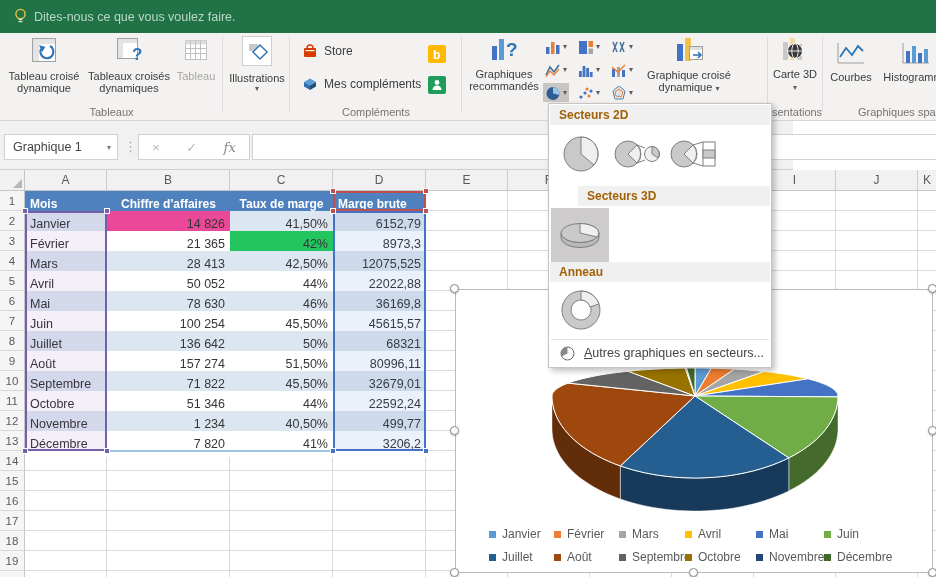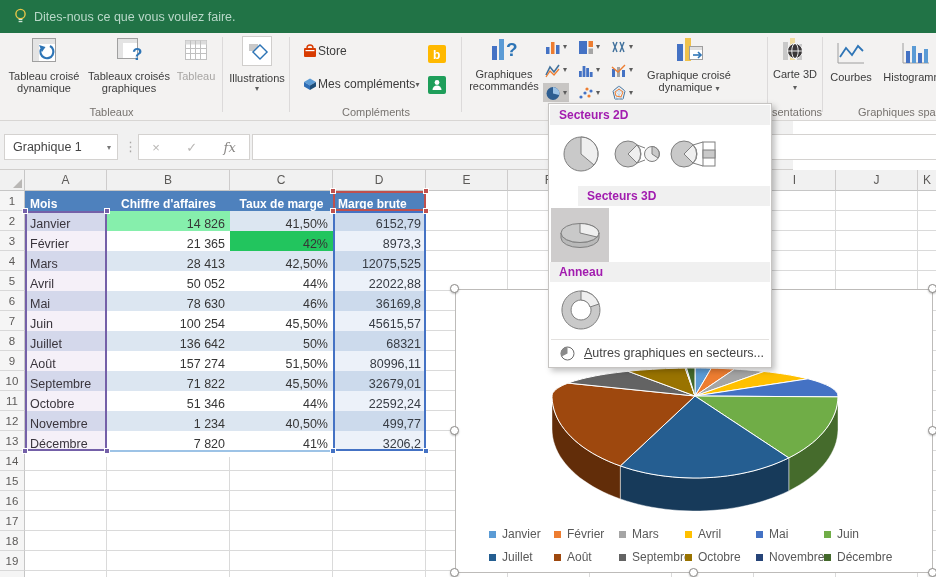--- a/index.html
+++ b/index.html
@@ -15,21 +15,21 @@
 
   
   #ribbon { left:0; top:33px; width:936px; height:88px; background:#f3f2f1; border-bottom:1px solid #d8d6d4; z-index:10; }
   .rgroup { position:absolute; top:0; height:87px; }
   .rgroup .gsep { position:absolute; right:0; top:4px; bottom:8px; width:1px; background:#dcdada; }
   .glabel { position:absolute; bottom:2px; left:0; right:0; text-align:center; font-size:11px; color:#77736f; white-space:nowrap; }
   .bigbtn { position:absolute; text-align:center; cursor:pointer; }
   .bigbtn .blabel { font-size:11px; line-height:12px; color:#3c3c3c; margin-top:2px; }
   .bigbtn.disabled .blabel { color:#a8a6a4; }
   .caret { font-size:8px; color:#5c5c5c; }
-  .menurowbtn { position:absolute; display:flex; align-items:center; font-size:12px; color:#3c3c3c; cursor:pointer; white-space:nowrap; }
+  .menurowbtn { position:absolute; display:flex; align-items:center; gap:6px; font-size:12px; color:#3c3c3c; cursor:pointer; white-space:nowrap; }
   .minibtn { position:absolute; display:flex; align-items:center; gap:2px; cursor:pointer; height:19px; padding:1px 2px; }
   .minibtn.pressed { background:#c8c6c4; }
 
   
   #fbar { left:0; top:121px; width:793px; height:49px; background:#f1f1f1; border-bottom:1px solid #d0cecc; z-index:5; }
   #namebox { left:4px; top:13px; width:114px; height:26px; background:#fff; border:1px solid #d4d2d0; display:flex; align-items:center; font-size:12.5px; color:#444; padding-left:8px; cursor:pointer; }
   #namebox .caret { margin-left:auto; margin-right:6px; color:#777; }
   #fdots { left:124px; top:18px; color:#a9a7a5; font-size:13px; }
   #fbtns { left:138px; top:13px; width:112px; height:26px; background:#fff; border:1px solid #d4d2d0; display:flex; align-items:center; justify-content:space-around; color:#b8b6b4; font-size:13px; }
   #fxicon { font-family:"DejaVu Serif",serif; font-style:italic; color:#8a8886; font-size:13px; }
@@ -51,21 +51,21 @@
   .handle { position:absolute; width:6px; height:6px; pointer-events:none; z-index:4; }
 
   
   #chart { left:455px; top:119px; width:478px; height:284px; background:#fff; border:1px solid #bdbbb9; z-index:6; cursor:move; }
   .chandle { position:absolute; width:9px; height:9px; background:#fff; border:1px solid #8c8a88; border-radius:50%; box-shadow:0 1px 2px rgba(0,0,0,.25); z-index:8; }
   .legitem { position:absolute; font-size:12px; color:#595959; white-space:nowrap; cursor:pointer; }
   .legitem .mk { position:absolute; left:-13px; top:4px; width:7px; height:7px; }
 
   
   #piemenu { left:548px; top:103px; width:224px; height:265px; background:#fff; border:1px solid #c6c4c2; box-shadow:3px 3px 6px rgba(0,0,0,.25); z-index:50; }
-  .msec { position:absolute; left:1px; right:1px; height:20px; background:#f0f0f0; display:flex; align-items:center; padding-left:9px; font-size:12px; font-weight:bold; color:#a21caf; }
+  .msec { position:absolute; left:1px; right:1px; height:20px; background:#f0f0f0; display:flex; align-items:center; padding-left:9px; font-size:12px; font-weight:bold; color:#a16207; }
   .micon { position:absolute; width:52px; height:52px; display:flex; align-items:center; justify-content:center; cursor:pointer; }
   .micon.sel { background:#cecccc; }
   #mfooter { position:absolute; left:1px; right:1px; bottom:1px; height:26px; display:flex; align-items:center; gap:9px; padding-left:10px; font-size:12.5px; color:#444; cursor:pointer; }
   .msepline { position:absolute; left:2px; right:2px; height:1px; background:#e3e1df; }
 </style>
 </head>
 <body>
 
 <div id="tabbar" class="abs">
   <div id="tellme">
@@ -91,21 +91,21 @@
         </svg>
       <div class="blabel">Tableau croisé dynamique</div>
     </div>
     <div class="bigbtn" style="left:85px;top:3px;width:88px;">
       <svg width="28" height="28" viewBox="0 0 28 28">
           <rect x="2.5" y="2.5" width="20" height="20" fill="#fff" stroke="#a0a0a0"></rect>
           <rect x="3" y="3" width="5" height="19" fill="#e4e4e4"></rect>
           <rect x="3" y="3" width="19" height="4" fill="#e4e4e4"></rect>
           <text x="17" y="24" font-size="17" font-weight="bold" fill="#2e75b6" font-family="Liberation Sans,sans-serif">?</text>
         </svg>
-      <div class="blabel">Tableaux croisés graphiques</div>
+      <div class="blabel">Tableaux croisés dynamiques</div>
     </div>
     <div class="bigbtn disabled" style="left:172px;top:3px;width:48px;">
       <svg width="28" height="28" viewBox="0 0 28 28">
           <rect x="3.5" y="4.5" width="21" height="19" fill="#fff" stroke="#c0c0c0"></rect>
           <rect x="3.5" y="4.5" width="21" height="4" fill="#dcdcdc"></rect>
           <path d="M8.5 4.5 V23.5 M13.5 4.5 V23.5 M18.5 4.5 V23.5 M3.5 12.5 H24.5 M3.5 17.5 H24.5" stroke="#c0c0c0" fill="none"></path>
         </svg>
       <div class="blabel">Tableau</div>
     </div>
     <div class="glabel">Tableaux</div>
@@ -375,21 +375,21 @@
       <div class="rowhdr abs" style="top: 361px;">18</div>
       <div class="rowhdr abs" style="top: 381px;">19</div>
       <div class="rowhdr abs" style="top: 401px;">20</div>
     </div>
   <div id="cells">
       <div class="cell hdrblue" style="left: 25px; top: 21px; width: 82px; height: 20px;">Mois</div>
       <div class="cell hdrblue ctr" style="left: 107px; top: 21px; width: 123px; height: 20px;">Chiffre d'affaires</div>
       <div class="cell hdrblue ctr" style="left: 230px; top: 21px; width: 103px; height: 20px;">Taux de marge</div>
       <div class="cell hdrblue" style="left: 333px; top: 21px; width: 93px; height: 20px;">Marge brute</div>
       <div class="cell" style="left: 25px; top: 41px; width: 82px; height: 20px; background: rgb(220, 230, 241);">Janvier</div>
-      <div class="cell num" style="left: 107px; top: 41px; width: 123px; height: 20px; background: #86efac;">14 826</div>
+      <div class="cell num" style="left: 107px; top: 41px; width: 123px; height: 20px; background: #ec4899;">14 826</div>
       <div class="cell num" style="left: 230px; top: 41px; width: 103px; height: 20px; background: rgb(220, 230, 241);">41,50%</div>
       <div class="cell num" style="left: 333px; top: 41px; width: 93px; height: 20px; background: rgb(220, 230, 241);">6152,79</div>
       <div class="cell" style="left: 25px; top: 61px; width: 82px; height: 20px; background: rgb(255, 255, 255);">Février</div>
       <div class="cell num" style="left: 107px; top: 61px; width: 123px; height: 20px; background: rgb(255, 255, 255);">21 365</div>
       <div class="cell num" style="left: 230px; top: 61px; width: 103px; height: 20px; background: #22c55e;">42%</div>
       <div class="cell num" style="left: 333px; top: 61px; width: 93px; height: 20px; background: rgb(255, 255, 255);">8973,3</div>
       <div class="cell" style="left: 25px; top: 81px; width: 82px; height: 20px; background: rgb(220, 230, 241);">Mars</div>
       <div class="cell num" style="left: 107px; top: 81px; width: 123px; height: 20px; background: rgb(220, 230, 241);">28 413</div>
       <div class="cell num" style="left: 230px; top: 81px; width: 103px; height: 20px; background: rgb(220, 230, 241);">42,50%</div>
       <div class="cell num" style="left: 333px; top: 81px; width: 93px; height: 20px; background: rgb(220, 230, 241);">12075,525</div>

